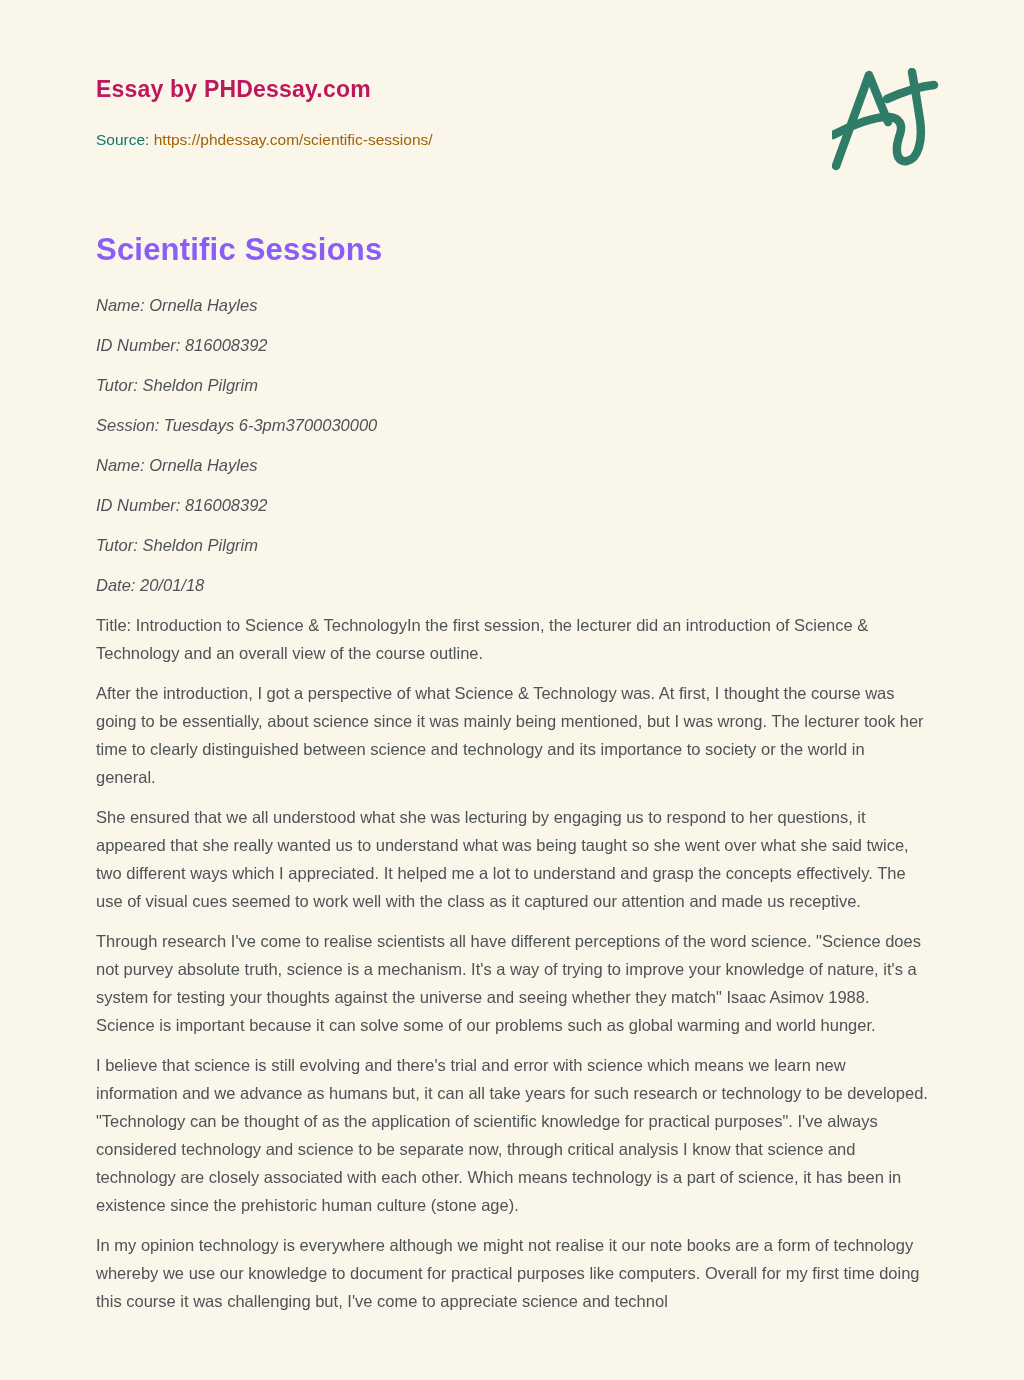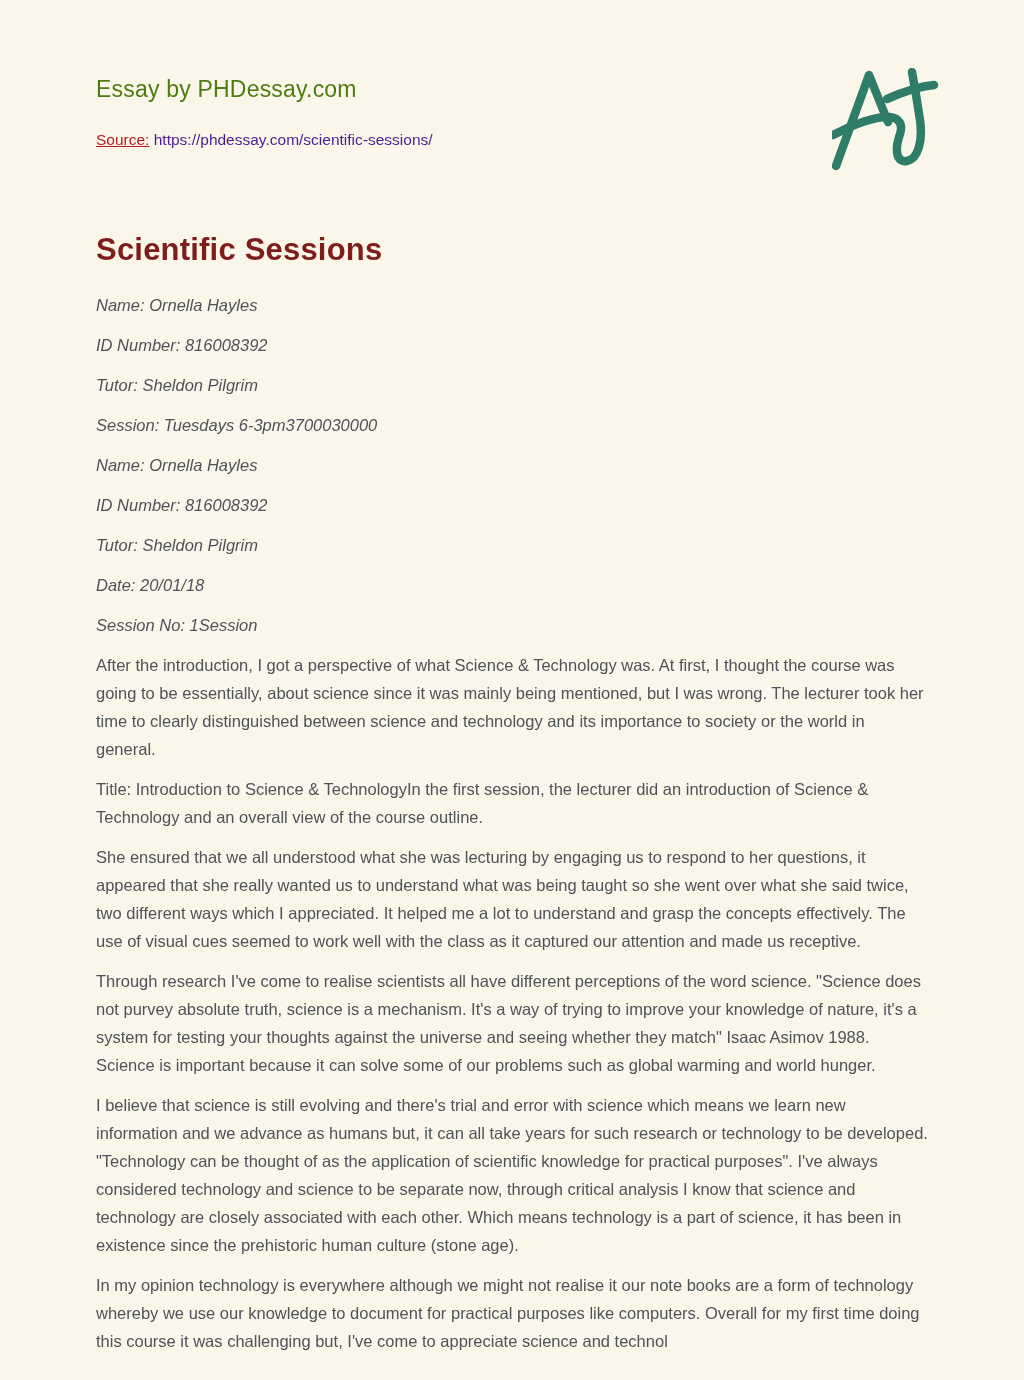--- a/index.html
+++ b/index.html
@@ -16,48 +16,48 @@
     overflow: hidden;
   }
   .content {
     width: 832px;
     margin: 0 auto;
     padding-top: 74px;
   }
   .header-title {
     font-size: 23px;
     line-height: 30px;
-    font-weight: 400;
-    color: #4d7c0f;
+    font-weight: 700;
+    color: #be185d;
     letter-spacing: 0.2px;
   }
   .source-line {
     margin-top: 26px;
     font-size: 15.5px;
     line-height: 19px;
   }
-  .source-label { color: #b91c1c; text-decoration: underline; }
+  .source-label { color: #0f766e; }
   .source-link {
-    color: #4c1d95;
+    color: #a16207;
     text-decoration: none;
     cursor: pointer;
   }
   .logo {
     position: absolute;
     left: 832px;
     top: 68px;
     width: 120px;
     height: 112px;
   }
   .essay-title {
     margin-top: 82px;
     font-size: 31px;
     line-height: 38px;
     font-weight: 700;
-    color: #7f1d1d;
+    color: #8b5cf6;
     letter-spacing: 0.2px;
   }
   .essay-meta { margin-top: 22px; font-style: italic; }
   .essay-meta p,
   .essay-body p {
     font-size: 16.5px;
     line-height: 28px;
     color: #4e5357;
     margin: 0 0 12px 0;
     white-space: normal;
@@ -87,26 +87,25 @@
 
     <div class="essay-meta">
       <p>Name: Ornella Hayles</p>
       <p>ID Number: 816008392</p>
       <p>Tutor: Sheldon Pilgrim</p>
       <p>Session: Tuesdays 6-3pm3700030000</p>
       <p>Name: Ornella Hayles</p>
       <p>ID Number: 816008392</p>
       <p>Tutor: Sheldon Pilgrim</p>
       <p>Date: 20/01/18</p>
-      <p>Session No: 1Session</p>
     </div>
 
     <div class="essay-body">
+      <p>Title: Introduction to Science &amp; TechnologyIn the first session, the lecturer did an introduction of Science &amp; Technology and an overall view of the course outline.</p>
       <p>After the introduction, I got a perspective of what Science &amp; Technology was. At first, I thought the course was going to be essentially, about science since it was mainly being mentioned, but I was wrong. The lecturer took her time to clearly distinguished between science and technology and its importance to society or the world in general.</p>
-      <p>Title: Introduction to Science &amp; TechnologyIn the first session, the lecturer did an introduction of Science &amp; Technology and an overall view of the course outline.</p>
       <p>She ensured that we all understood what she was lecturing by engaging us to respond to her questions, it appeared that she really wanted us to understand what was being taught so she went over what she said twice, two different ways which I appreciated. It helped me a lot to understand and grasp the concepts effectively. The use of visual cues seemed to work well with the class as it captured our attention and made us receptive.</p>
       <p>Through research I've come to realise scientists all have different perceptions of the word science. "Science does not purvey absolute truth, science is a mechanism. It's a way of trying to improve your knowledge of nature, it's a system for testing your thoughts against the universe and seeing whether they match" Isaac Asimov 1988. Science is important because it can solve some of our problems such as global warming and world hunger.</p>
       <p>I believe that science is still evolving and there's trial and error with science which means we learn new information and we advance as humans but, it can all take years for such research or technology to be developed. "Technology can be thought of as the application of scientific knowledge for practical purposes". I've always considered technology and science to be separate now, through critical analysis I know that science and technology are closely associated with each other. Which means technology is a part of science, it has been in existence since the prehistoric human culture (stone age).</p>
       <p>In my opinion technology is everywhere although we might not realise it our note books are a form of technology whereby we use our knowledge to document for practical purposes like computers. Overall for my first time doing this course it was challenging but, I've come to appreciate science and technol</p>
     </div>
 
   </div>
 </div>
 
 </body></html>

